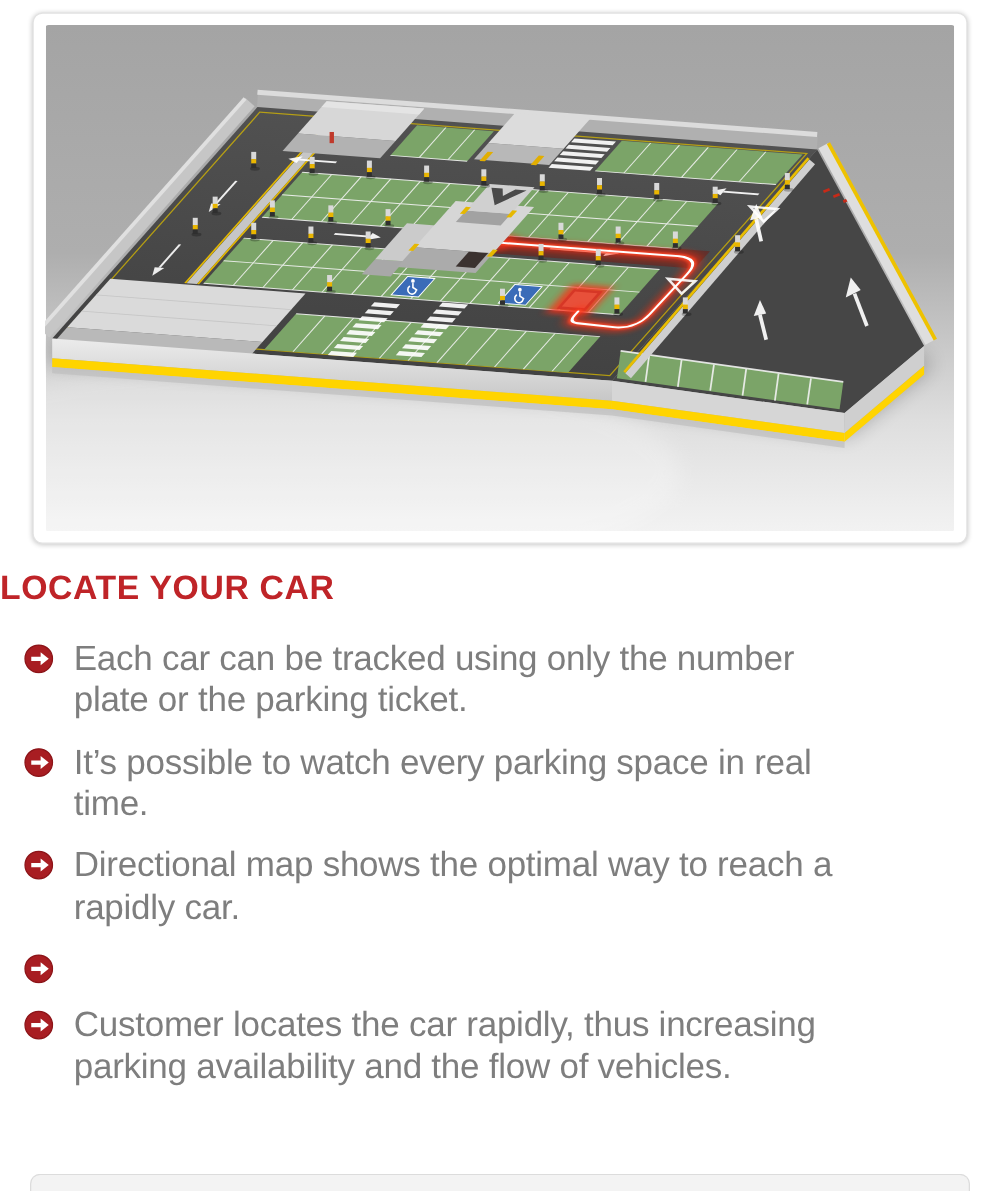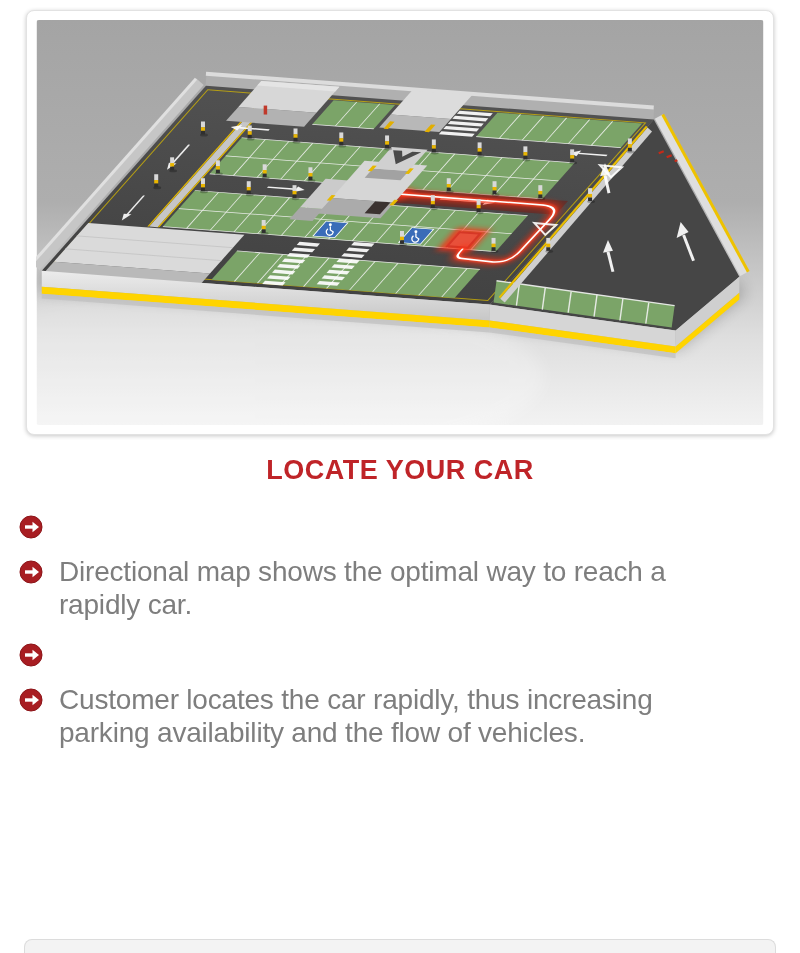--- a/index.html
+++ b/index.html
@@ -9,21 +9,21 @@
     font-family:"Liberation Sans","DejaVu Sans",sans-serif;
   }
   .photo-card{
     width:728px;margin:10px auto 0;background:#ffffff;
     border:1px solid #e2e2e2;border-radius:8px;padding:9px;
     box-shadow:0 1px 4px rgba(0,0,0,.22);
   }
   .photo{width:728px;height:405px;border-radius:3px;overflow:hidden;display:block;}
   .photo svg{display:block;}
   h1.page-title{
-    margin:20px 0 0;text-align:center;
+    margin:20px 0 0;
     font-size:27px;font-weight:bold;letter-spacing:.5px;
     color:#bf2428;
   }
   ul.features{
     list-style:none;margin:24px auto 0;padding:0;
     width:762px;
   }
   ul.features li{
     display:grid;grid-template-columns:40px 1fr;align-items:start;
     margin:0 0 16px 0;
@@ -360,20 +360,29 @@
 
 <h1 class="page-title">LOCATE YOUR CAR</h1>
 
 <ul class="features">
   <li>
     <svg class="bullet-ic" viewBox="0 0 24 24">
         <circle cx="12" cy="12" r="11" fill="#a81d22" stroke="#8c1418" stroke-width="1"></circle>
         <line x1="6" y1="12" x2="14" y2="12" stroke="#fff" stroke-width="3.4"></line>
         <polygon points="13.5,6.8 13.5,17.2 20,12" fill="#fff"></polygon>
       </svg>
+    <span class="txt">Each car can be tracked using only the number plate or the parking ticket.</span>
+  </li>
+  <li>
+    <svg class="bullet-ic" viewBox="0 0 24 24">
+        <circle cx="12" cy="12" r="11" fill="#a81d22" stroke="#8c1418" stroke-width="1"></circle>
+        <line x1="6" y1="12" x2="14" y2="12" stroke="#fff" stroke-width="3.4"></line>
+        <polygon points="13.5,6.8 13.5,17.2 20,12" fill="#fff"></polygon>
+      </svg>
+    <span class="txt">It’s possible to watch every parking space in real time.</span>
   </li>
   <li>
     <svg class="bullet-ic" viewBox="0 0 24 24">
         <circle cx="12" cy="12" r="11" fill="#a81d22" stroke="#8c1418" stroke-width="1"></circle>
         <line x1="6" y1="12" x2="14" y2="12" stroke="#fff" stroke-width="3.4"></line>
         <polygon points="13.5,6.8 13.5,17.2 20,12" fill="#fff"></polygon>
       </svg>
     <span class="txt">Directional map shows the optimal way to reach a rapidly car.</span>
   </li>
   <li>

